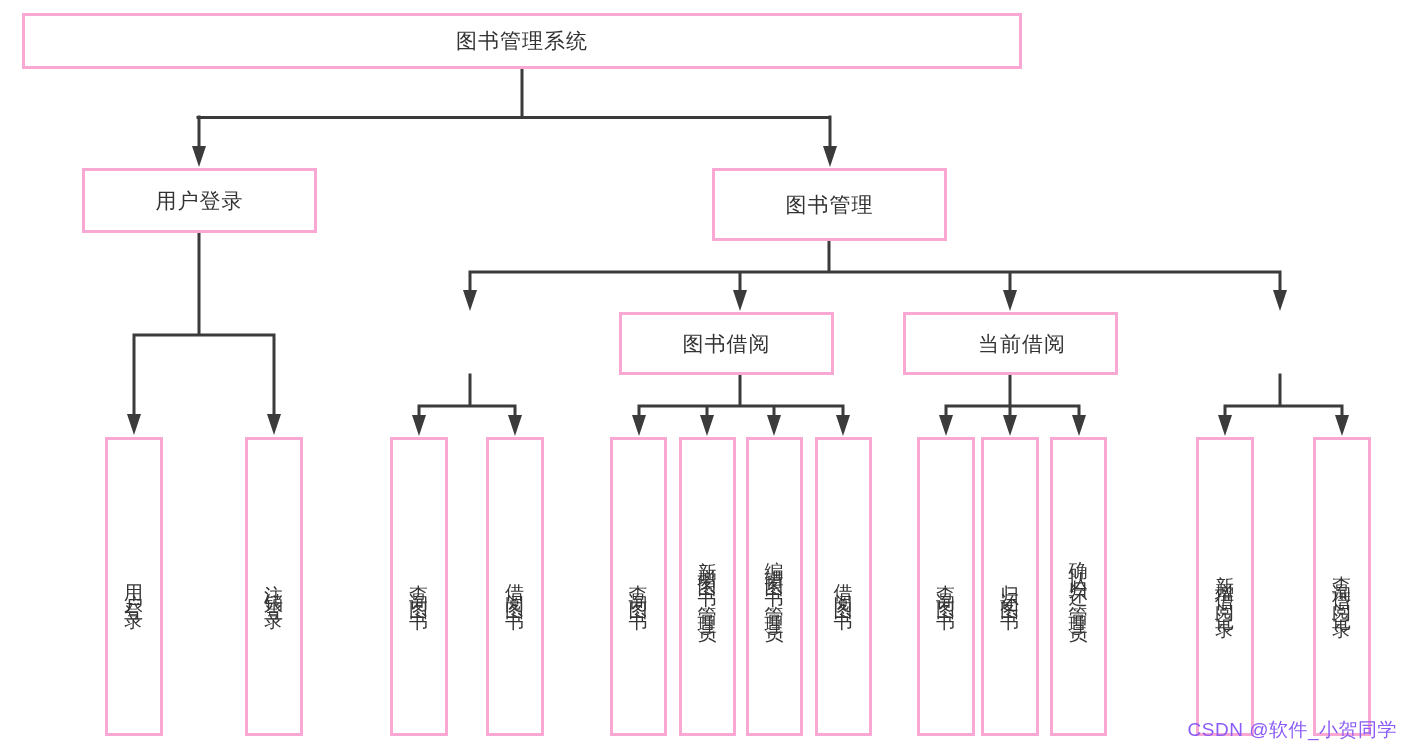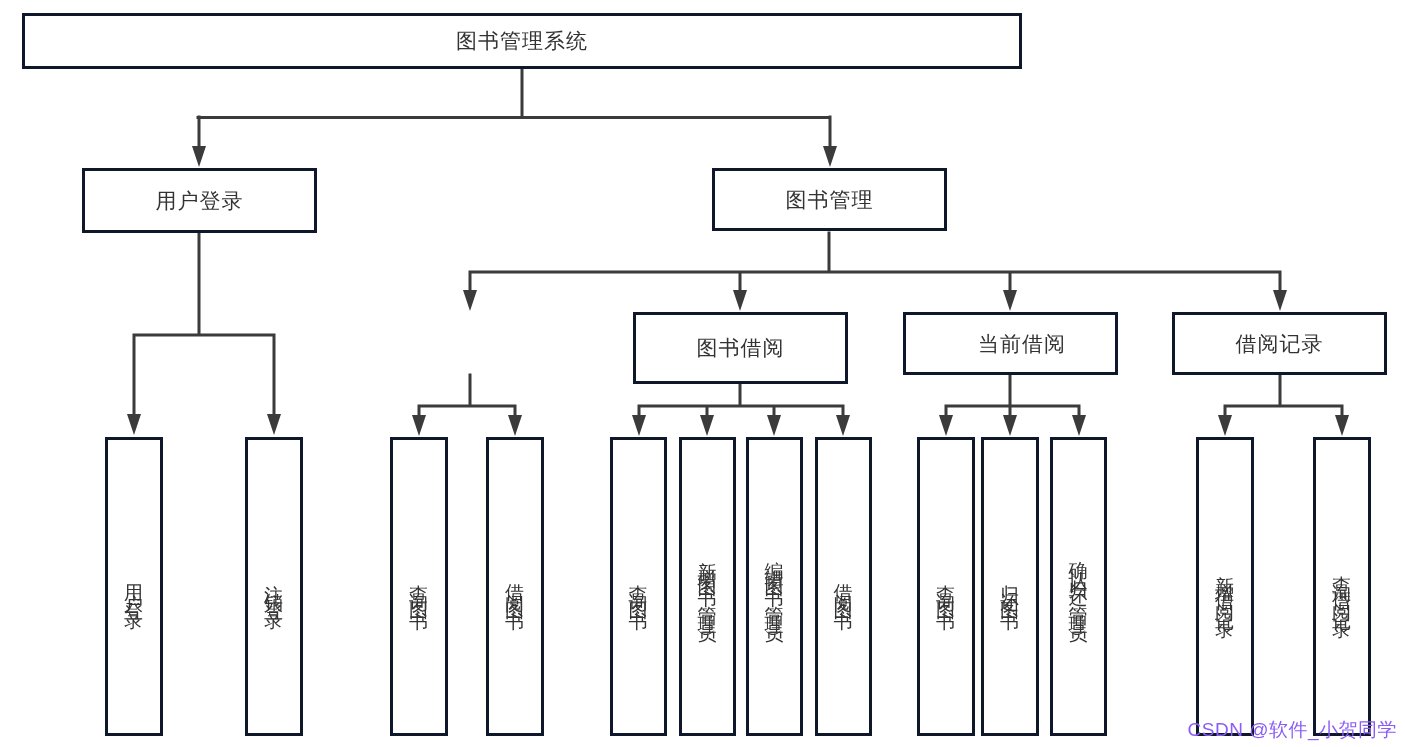--- a/index.html
+++ b/index.html
@@ -3,21 +3,21 @@
 <meta charset="utf-8">
 <style>
   html,body{margin:0;padding:0;background:#fff;}
   .stage{
     position:relative;width:1405px;height:747px;background:#fff;overflow:hidden;
     font-family:"Liberation Sans",sans-serif;color:#333;
   }
   .wires{position:absolute;left:0;top:0;z-index:0;}
   .node{
     position:absolute;box-sizing:border-box;background:#fff;
-    border:3px solid #0f172a;display:flex;align-items:center;justify-content:center;
+    border:3px solid #f9a8d4;display:flex;align-items:center;justify-content:center;
     z-index:1;color:#333;
   }
   .h-node{font-size:21px;letter-spacing:1px;white-space:nowrap;}
   .v-node{font-size:19px;}
   .v-node .vtext{
     writing-mode:vertical-rl;text-orientation:mixed;
     line-height:1;letter-spacing:9px;white-space:nowrap;
   }
   .watermark{
     position:absolute;right:8px;top:717px;z-index:2;
@@ -69,32 +69,29 @@
     </g>
   </svg>
 
   <div class="node h-node" style="left:22px;top:13px;width:1000px;height:56px;">
     <span>图书管理系统</span>
   </div>
 
   <div class="node h-node" style="left:82px;top:168px;width:235px;height:65px;">
     <span>用户登录</span>
   </div>
-  <div class="node h-node" style="left:712px;top:168px;width:235px;height:63px;">
+  <div class="node h-node" style="left:712px;top:168px;width:235px;height:73px;">
     <span>图书管理</span>
   </div>
 
-  <div class="node h-node" style="left:633px;top:312px;width:215px;height:72px;">
+  <div class="node h-node" style="left:619px;top:312px;width:215px;height:63px;">
     <span>图书借阅</span>
   </div>
   <div class="node h-node" style="left:903px;top:312px;width:215px;height:63px;padding-left:23px;">
     <span>当前借阅</span>
-  </div>
-  <div class="node h-node" style="left:1172px;top:312px;width:215px;height:63px;">
-    <span>借阅记录</span>
   </div>
 
   <div class="node v-node" style="left:105px;top:437px;width:58px;height:299px;">
     <span class="vtext">用户登录</span>
   </div>
   <div class="node v-node" style="left:245px;top:437px;width:58px;height:299px;">
     <span class="vtext">注销登录</span>
   </div>
 
   <div class="node v-node" style="left:390px;top:437px;width:58px;height:299px;">

